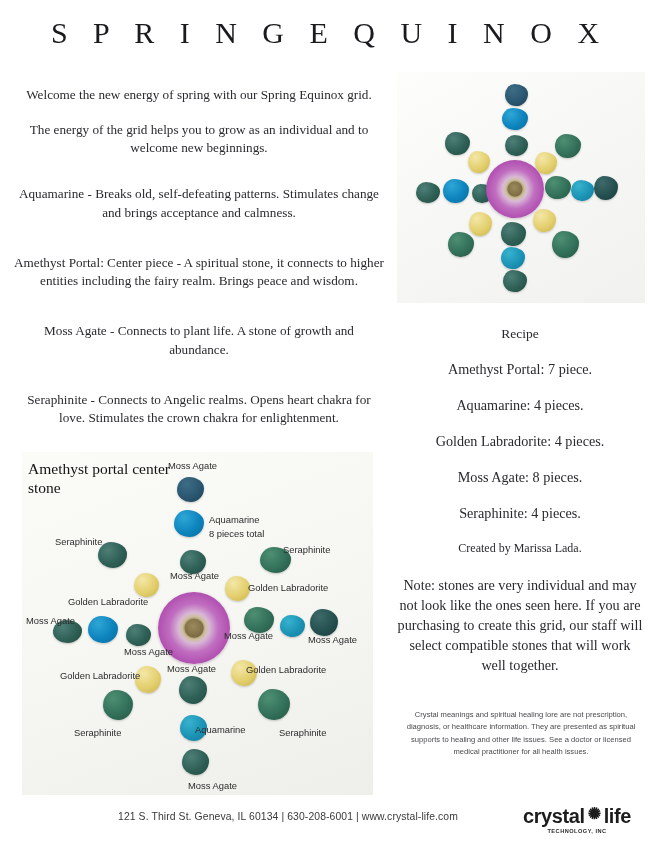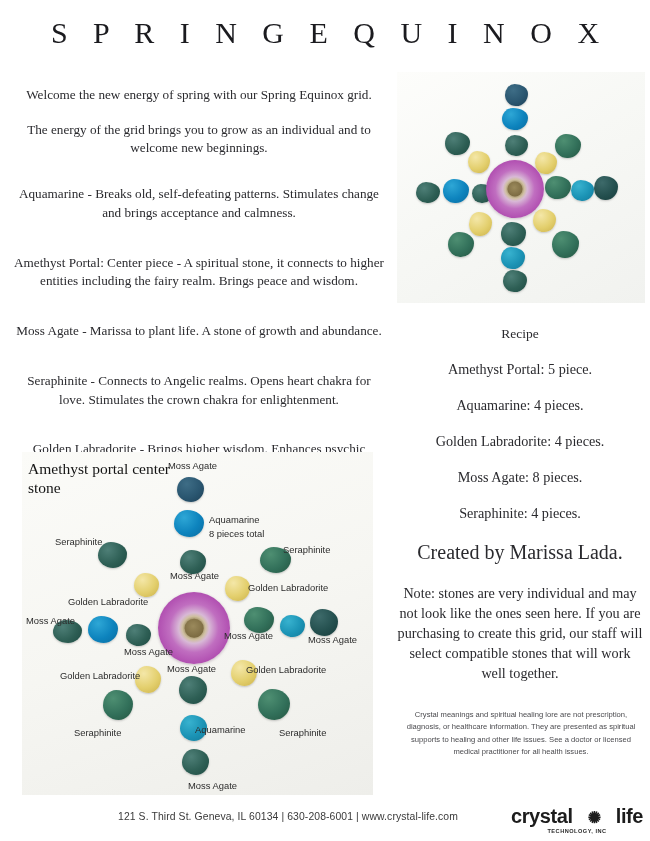--- a/index.html
+++ b/index.html
@@ -100,21 +100,21 @@
     font-size: 13.5px;
     margin-bottom: 19px;
     color: #2a2a2e;
   }
   #recipe .recipe-line {
     font-size: 14.2px;
     margin-bottom: 19px;
     color: #2a2a2e;
   }
   #recipe .created-by {
-    font-size: 20px;
+    font-size: 12px;
     margin-top: 4px;
     margin-bottom: 20px;
     color: #2a2a2e;
   }
   #recipe .note {
     font-size: 14.2px;
     line-height: 1.40;
     color: #2a2a2e;
     padding: 0 4px;
   }
@@ -185,23 +185,23 @@
     width: 128px;
     text-align: center;
   }
   #footer-logo .logo-main {
     font-family: "Liberation Sans", sans-serif;
     font-size: 20px;
     font-weight: 700;
     color: #1c1c1c;
     letter-spacing: -0.4px;
     display: flex;
-    align-items: flex-end;
+    align-items: flex-start;
     justify-content: center;
-    gap: 15px;
+    gap: 3px;
     line-height: 1;
   }
   #footer-logo .logo-mark {
     display: inline-block;
     font-size: 16px;
     color: #1c1c1c;
     line-height: 1;
     position: relative;
     top: 0px;
   }
@@ -214,24 +214,24 @@
     margin-top: 2px;
   }
 </style>
 </head>
 <body>
 
 <div id="page-title">S P R I N G   E Q U I N O X</div>
 
 <div id="left-column">
   <p class="para">Welcome the new energy of  spring with our Spring Equinox grid.</p>
-  <p class="para gap-lg">The  energy of the grid  brings you to grow as an individual and to welcome new beginnings.</p>
+  <p class="para gap-lg">The  energy of the grid  helps you to grow as an individual and to welcome new beginnings.</p>
   <p class="para gap-xl">Aquamarine - Breaks old, self-defeating patterns. Stimulates change and brings acceptance and calmness.</p>
   <p class="para gap-xl">Amethyst Portal: Center piece - A spiritual stone, it connects to higher entities including the fairy realm. Brings peace and wisdom.</p>
-  <p class="para gap-xl">Moss Agate - Marissa to plant life. A stone of growth and abundance.</p>
+  <p class="para gap-xl">Moss Agate - Connects to plant life. A stone of growth and abundance.</p>
   <p class="para gap-xl">Seraphinite - Connects to Angelic realms. Opens heart chakra for love. Stimulates the crown chakra for enlightenment.</p>
   <p class="para">Golden Labradorite - Brings higher wisdom. Enhances psychic abilities.</p>
 </div>
 
 <div id="grid-photo">
 
   <div class="stone s-moss2" style="left:108px;top:12px;width:23px;height:22px;"></div>
   <div class="stone s-aqua" style="left:105px;top:36px;width:26px;height:22px;"></div>
   <div class="stone s-moss" style="left:108px;top:63px;width:23px;height:21px;"></div>
   <div class="stone s-gold" style="left:71px;top:79px;width:22px;height:22px;"></div>
@@ -254,21 +254,21 @@
   <div class="stone s-sera" style="left:51px;top:160px;width:26px;height:25px;"></div>
   <div class="stone s-sera" style="left:155px;top:159px;width:27px;height:27px;"></div>
   <div class="stone s-aqua2" style="left:104px;top:175px;width:24px;height:22px;"></div>
   <div class="stone s-moss" style="left:106px;top:198px;width:24px;height:22px;"></div>
 
   <div class="amethyst-center" style="left:89px;top:88px;width:58px;height:58px;"></div>
 </div>
 
 <div id="recipe">
   <div class="recipe-heading">Recipe</div>
-  <div class="recipe-line">Amethyst Portal:  5 piece.</div>
+  <div class="recipe-line">Amethyst Portal:  7 piece.</div>
   <div class="recipe-line">Aquamarine:  4 pieces.</div>
   <div class="recipe-line">Golden Labradorite:  4 pieces.</div>
   <div class="recipe-line">Moss Agate:  8 pieces.</div>
   <div class="recipe-line">Seraphinite:  4 pieces.</div>
   <div class="created-by">Created by Marissa Lada.</div>
   <div class="note">Note: stones are very individual and may not look like the ones seen here. If you are purchasing to create this grid, our staff will select compatible stones that will work well together.</div>
 </div>
 
 <div id="disclaimer">Crystal  meanings and spiritual healing lore are not prescription, diagnosis, or healthcare information. They are presented as spiritual supports to healing and other life issues. See a doctor or licensed medical practitioner for all health issues.</div>
 

